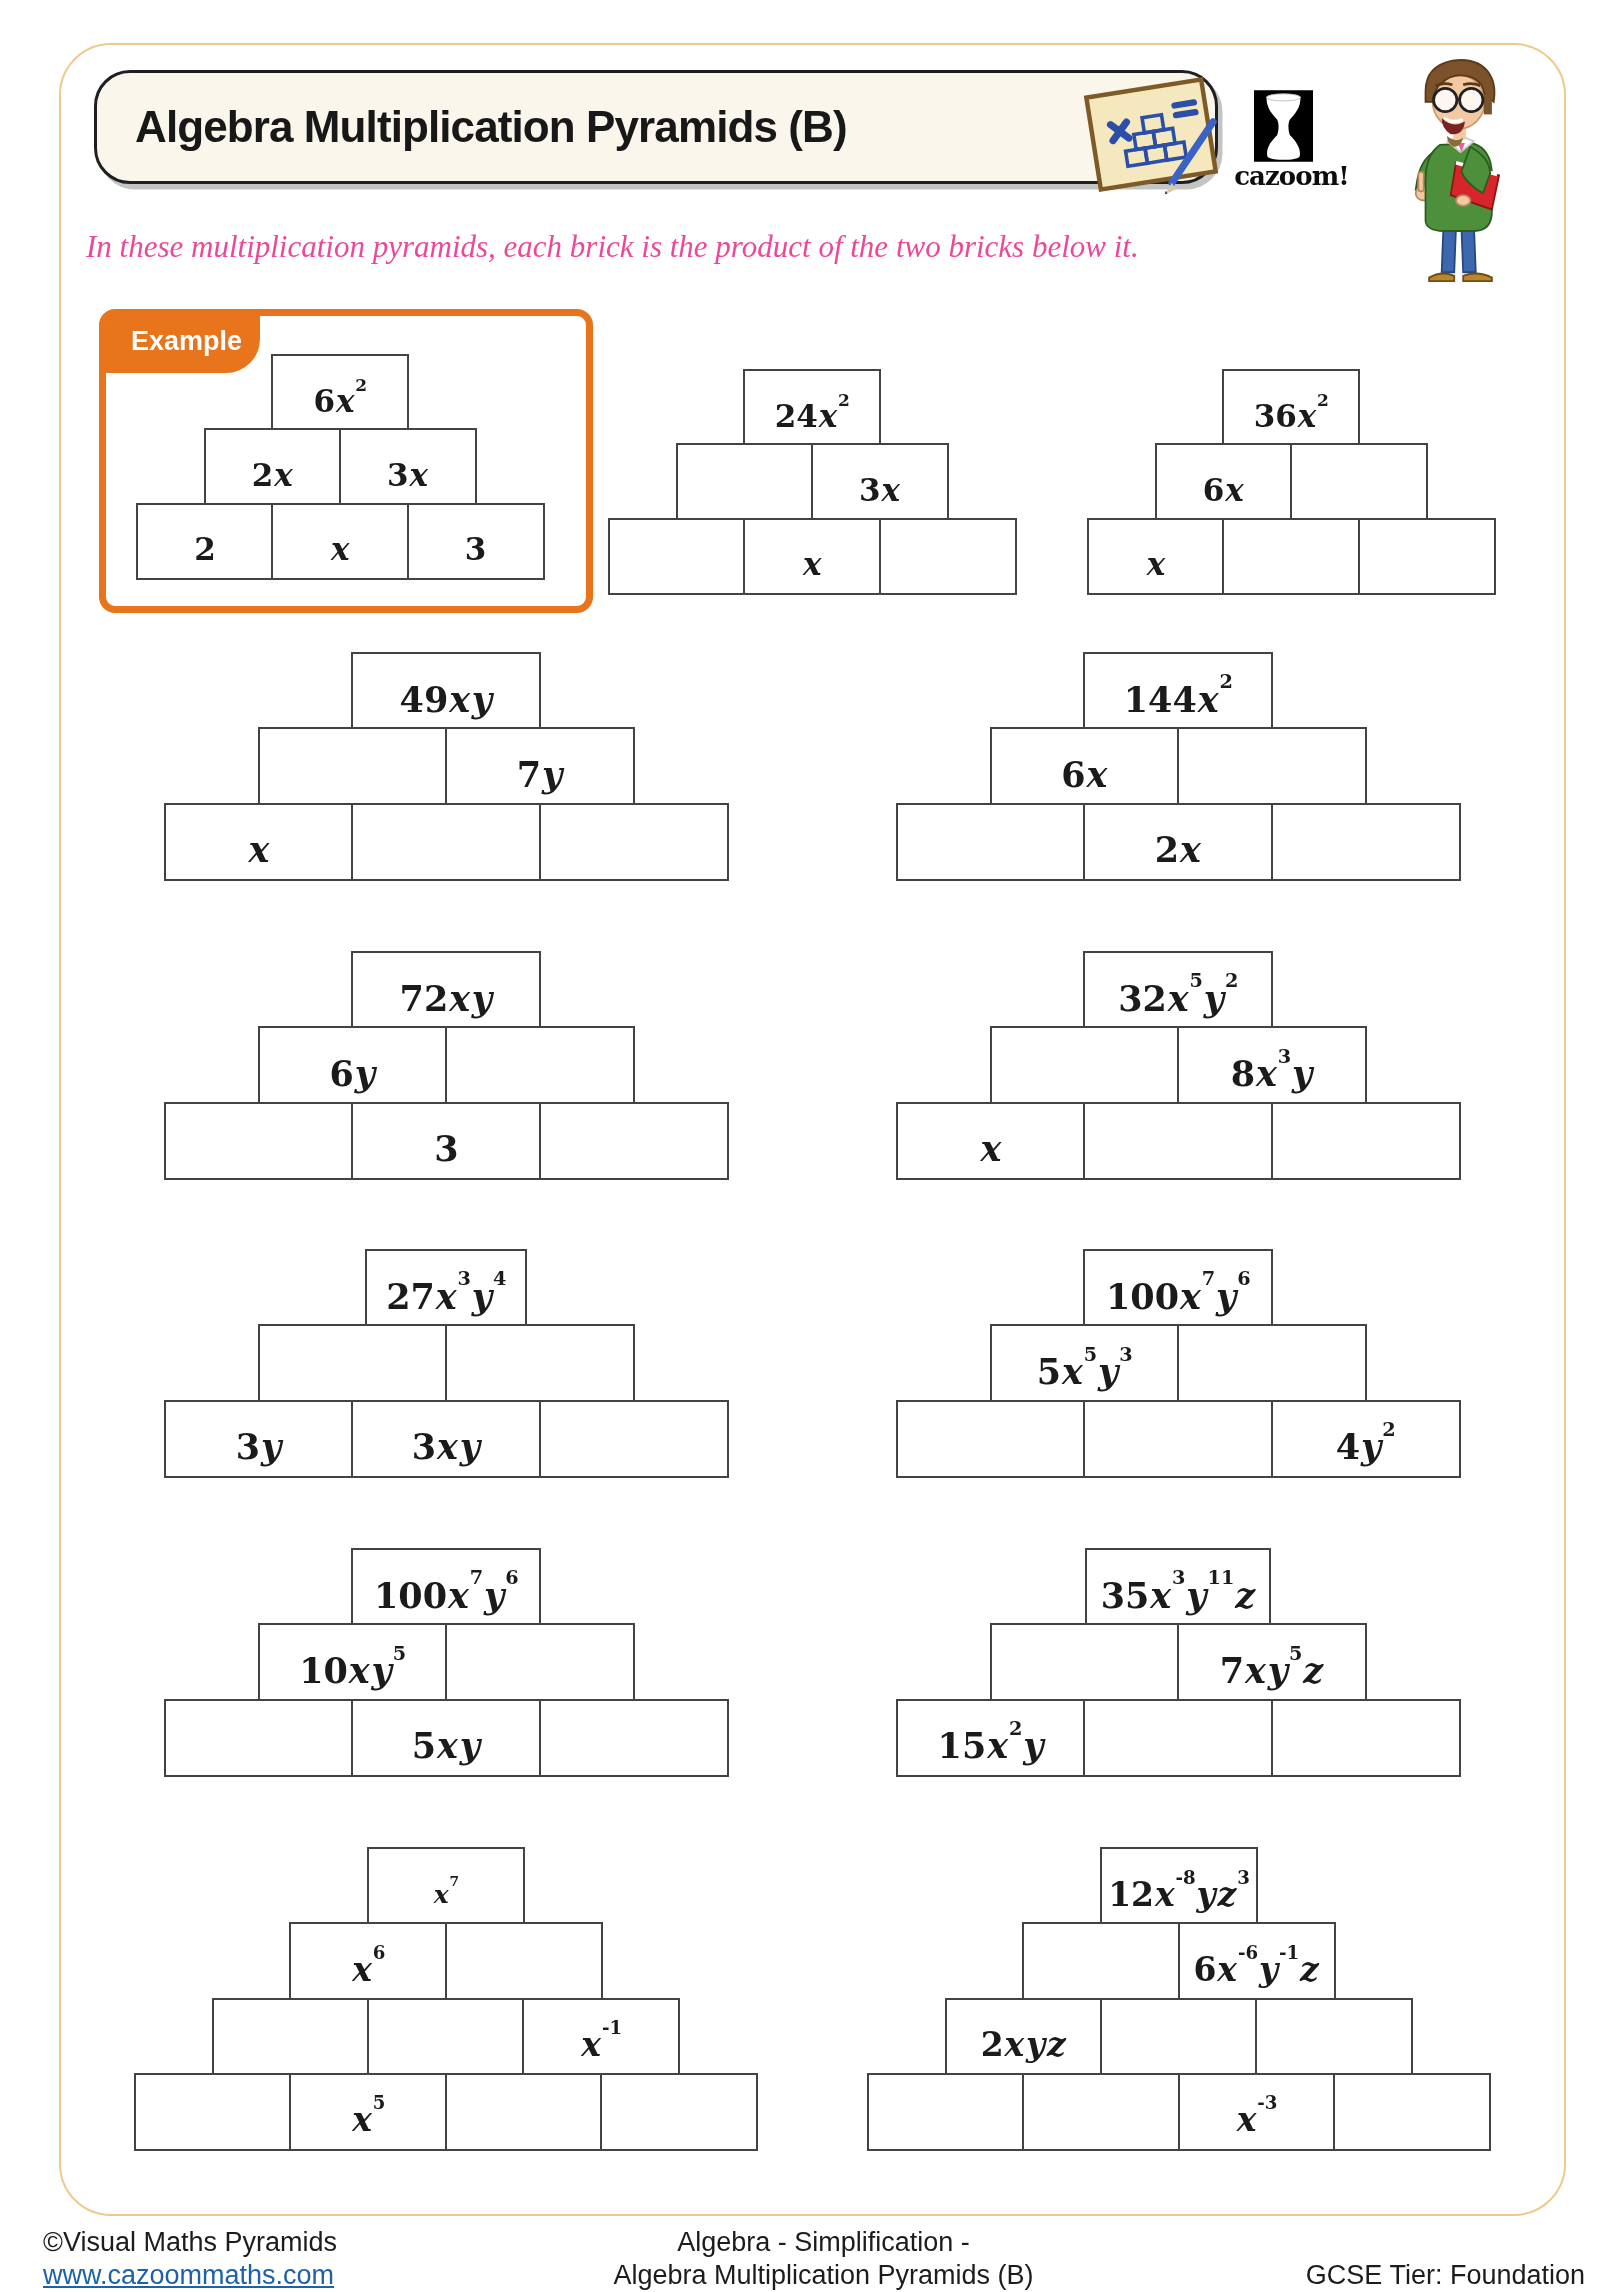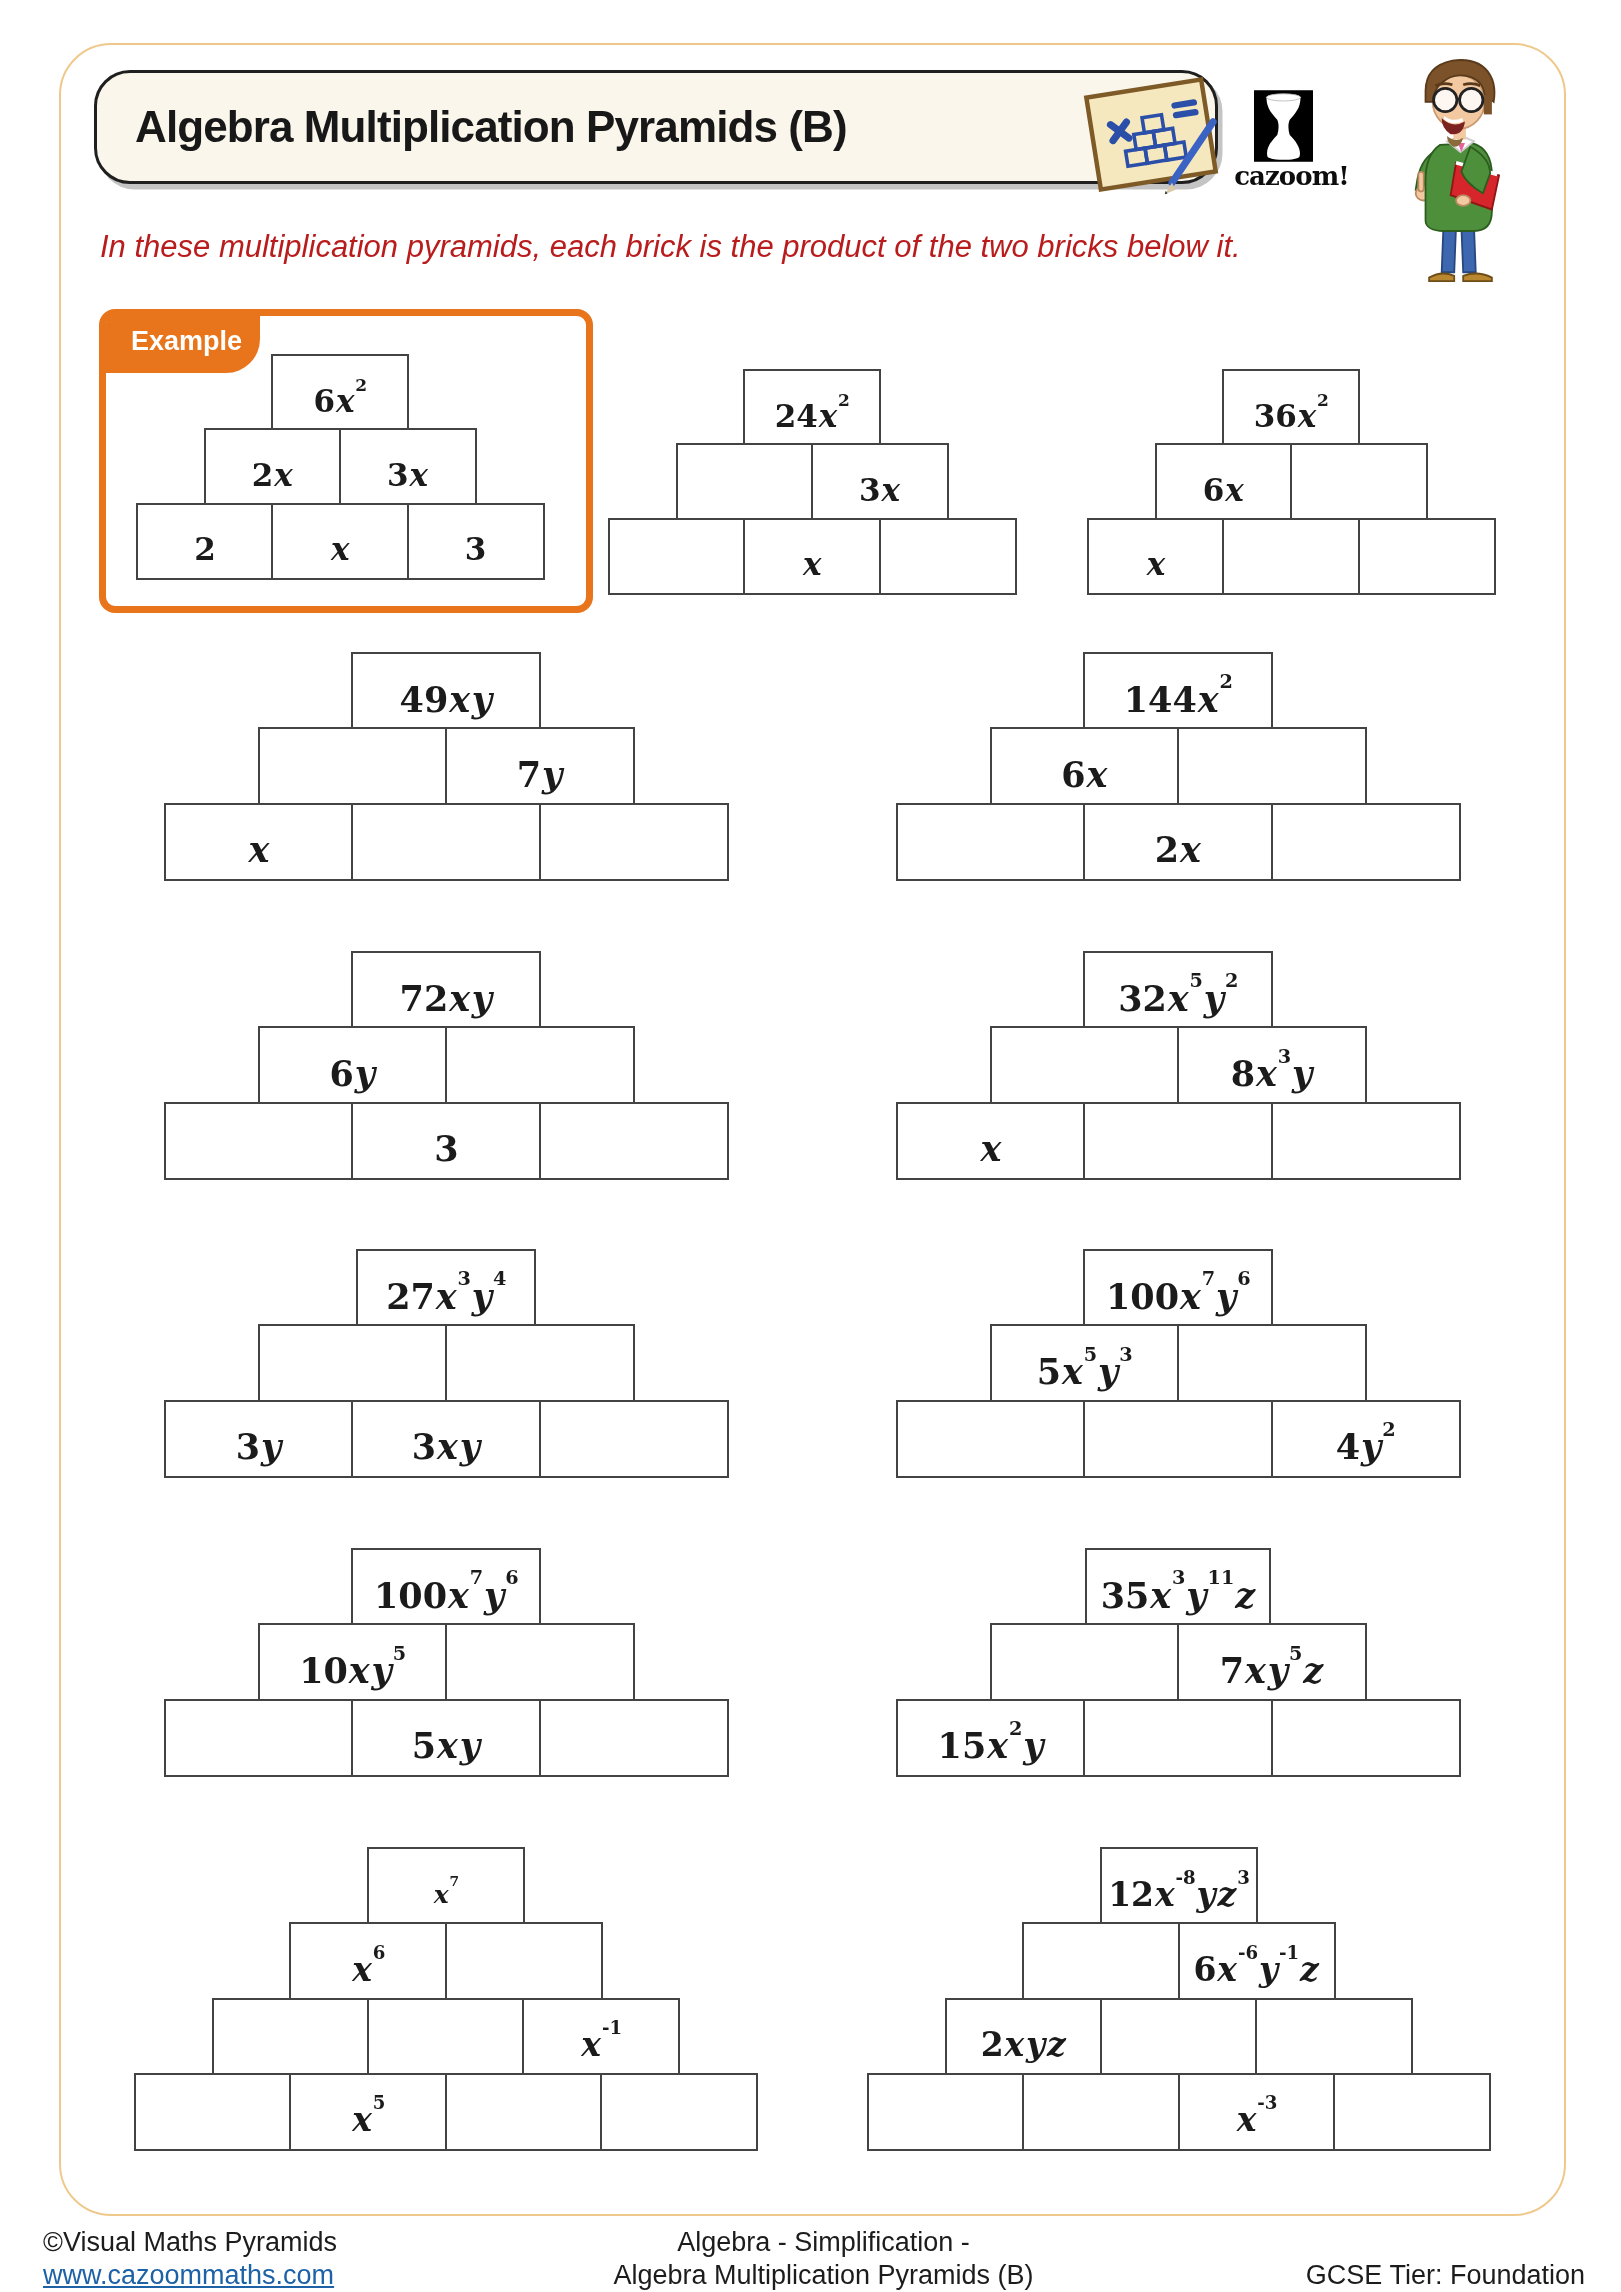--- a/index.html
+++ b/index.html
@@ -15,22 +15,22 @@
     box-sizing:border-box;background:#FAF6EC;border:3.6px solid #1f1f1f;border-radius:36px;
     box-shadow:4.5px 5.4px 0 rgba(60,60,60,.30);display:flex;align-items:center;}
   .page-title{padding-left:38px;font-size:44px;font-weight:bold;color:#181818;letter-spacing:-0.9px;}
 
   .note-icon{position:absolute;left:1079px;top:77px;}
   .cazoom-box{position:absolute;left:1254px;top:90px;}
   .cazoom-text{position:absolute;left:1229px;top:161px;width:125px;text-align:center;
     font-family:"DejaVu Serif",serif;font-weight:bold;font-size:26px;color:#0d0d0d;letter-spacing:-0.9px;}
   .teacher{position:absolute;left:1411px;top:57px;}
 
-  .instruction{position:absolute;left:100px;top:229px;width:1343px;
-    font-family:Liberation Sans, sans-serif;font-style:italic;font-size:31px;color:#b91c1c;}
+  .instruction{position:absolute;left:86px;top:229px;width:1343px;
+    font-family:Liberation Serif, serif;font-style:italic;font-size:31px;color:#ec4899;}
 
   
   .example-box{position:absolute;left:99px;top:309px;width:494px;height:304px;
     box-sizing:border-box;border:7.2px solid #E8741C;border-radius:16px;background:#fff;z-index:1;}
   .example-tab{position:absolute;left:0;top:0;width:154px;height:57px;background:#E8741C;
     border-top-left-radius:7.2px;border-bottom-right-radius:34px;display:flex;align-items:center;}
   .example-label{color:#ffffff;font-size:27px;font-weight:bold;padding-left:25px;padding-bottom:5.4px;}
 
   
   .pyramid{position:absolute;display:flex;flex-direction:column;align-items:center;z-index:2;}
@@ -295,21 +295,21 @@
       <div class="prow">
         <div class="cell" style="width: 190px; height: 78px; font-size: 35px;">
           <span class="tx"><i>x</i></span>
         </div>
         <div class="cell" style="width: 190px; height: 78px; font-size: 35px;"></div>
         <div class="cell" style="width: 190px; height: 78px; font-size: 35px;"></div>
       </div>
     </div>
     <div class="pyramid" style="left: 164px; top: 1249px;">
       <div class="prow">
-        <div class="cell" style="width: 180px; height: 78px; font-size: 35px;">
+        <div class="cell" style="width: 162px; height: 78px; font-size: 35px;">
           <span class="tx">27<i>x</i><sup>3</sup><i>y</i><sup>4</sup></span>
         </div>
       </div>
       <div class="prow">
         <div class="cell" style="width: 190px; height: 78px; font-size: 35px;"></div>
         <div class="cell" style="width: 190px; height: 78px; font-size: 35px;"></div>
       </div>
       <div class="prow">
         <div class="cell" style="width: 190px; height: 78px; font-size: 35px;">
           <span class="tx">3<i>y</i></span>

